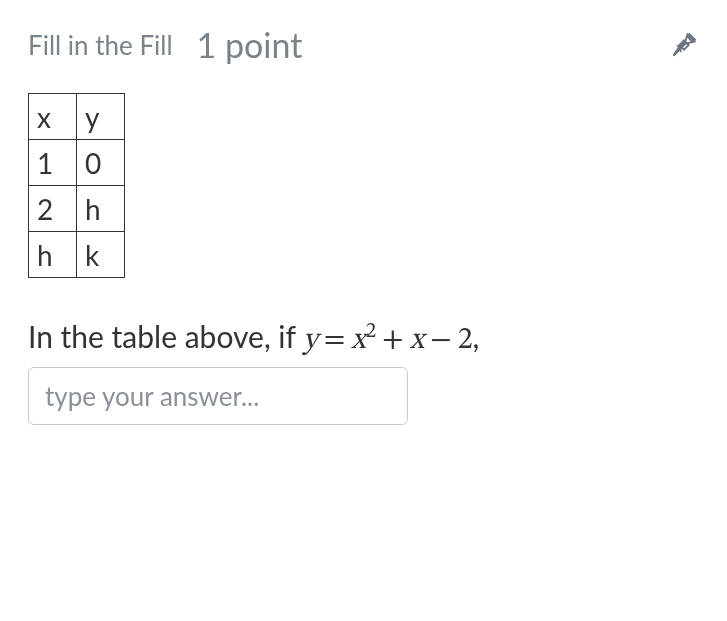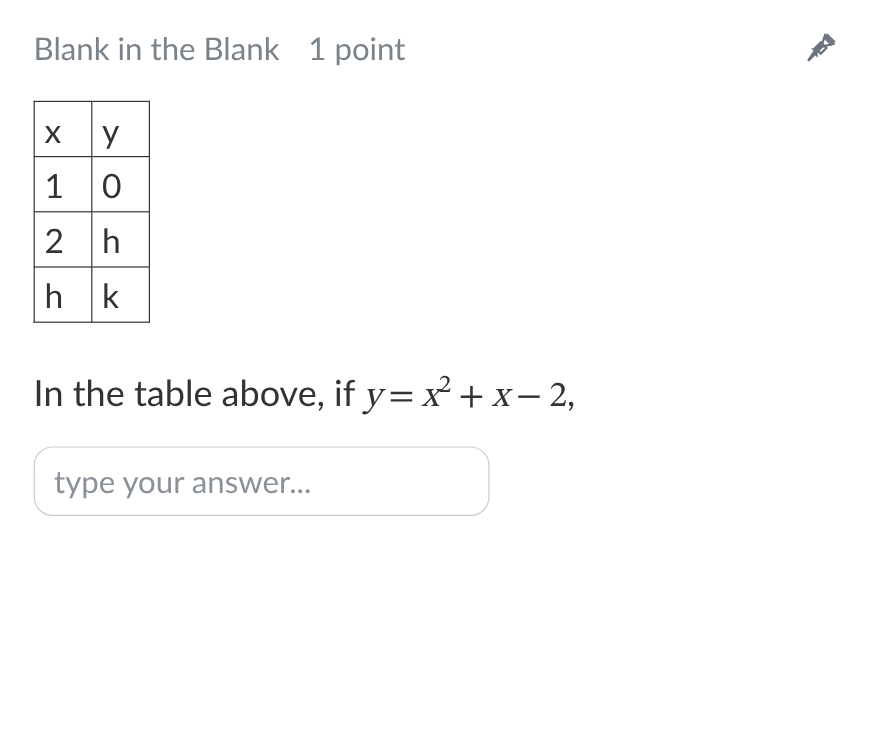--- a/index.html
+++ b/index.html
@@ -25,21 +25,21 @@
       display: flex;
       align-items: center;
       gap: 24px;
     }
     .question-type {
       font-size: 26px;
       color: #7a828a;
       font-weight: 400;
     }
     .points {
-      font-size: 26px;
+      font-size: 34px;
       color: #7a828a;
       font-weight: 400;
     }
     .pin-icon {
       width: 30px;
       height: 30px;
       display: flex;
       align-items: center;
       justify-content: center;
     }
@@ -63,21 +63,21 @@
       color: #333;
       padding: 4px 8px;
       text-align: left;
       vertical-align: middle;
       font-weight: 400;
     }
     .question-text {
       font-size: 30px;
       color: #333;
       line-height: 1.5;
-      margin-bottom: 18px;
+      margin-bottom: 4px;
     }
     .math {
       font-family: "Cambria Math", "STIX Two Math", "Times New Roman", serif;
       font-style: italic;
     }
     .math .op {
       font-style: normal;
       padding: 0 6px;
     }
     .math .num {
@@ -86,39 +86,39 @@
     .math sup {
       font-size: 0.7em;
       font-style: normal;
       vertical-align: super;
       line-height: 0;
     }
     .answer-input {
       width: 380px;
       height: 58px;
       border: 1px solid #c6cbd1;
-      border-radius: 16px;
+      border-radius: 6px;
       font-size: 26px;
       padding: 10px 16px;
       color: #333;
       font-family: inherit;
       outline: none;
     }
     .answer-input::placeholder {
       color: #8a9199;
     }
   </style>
 </head>
 <body>
 
 
 
 <div class="header">
   <div class="header-left">
-    <span class="question-type">Blank in the Blank</span>
+    <span class="question-type">Fill in the Fill</span>
     <span class="points">1 point</span>
   </div>
   <div class="pin-icon">
     <svg viewBox="0 0 24 24">
       <path d="M15 3 L21 9 L13 11 L9 15 L9 17 L7 15 L3 21 L9 15 L7 13 L9 13 L13 9 Z" transform="rotate(0 12 12)"></path>
       <path d="M14 4 L20 10 M16 2 L22 8 M12 8 L16 12 L12 16 L8 12 Z M8 16 L3 21"></path>
     </svg>
   </div>
 </div>
 

